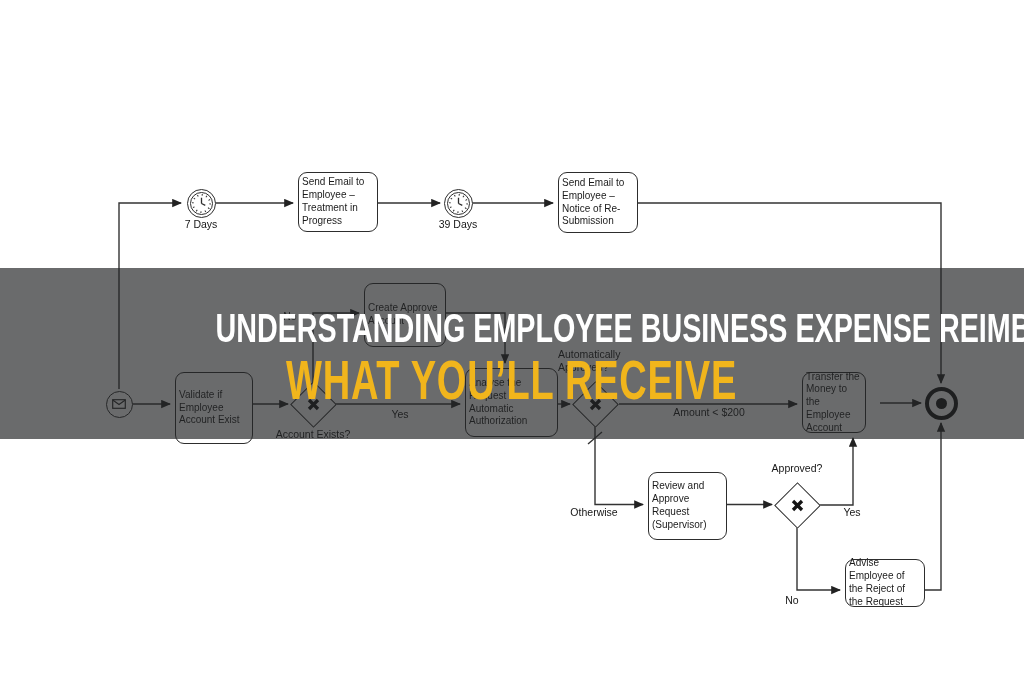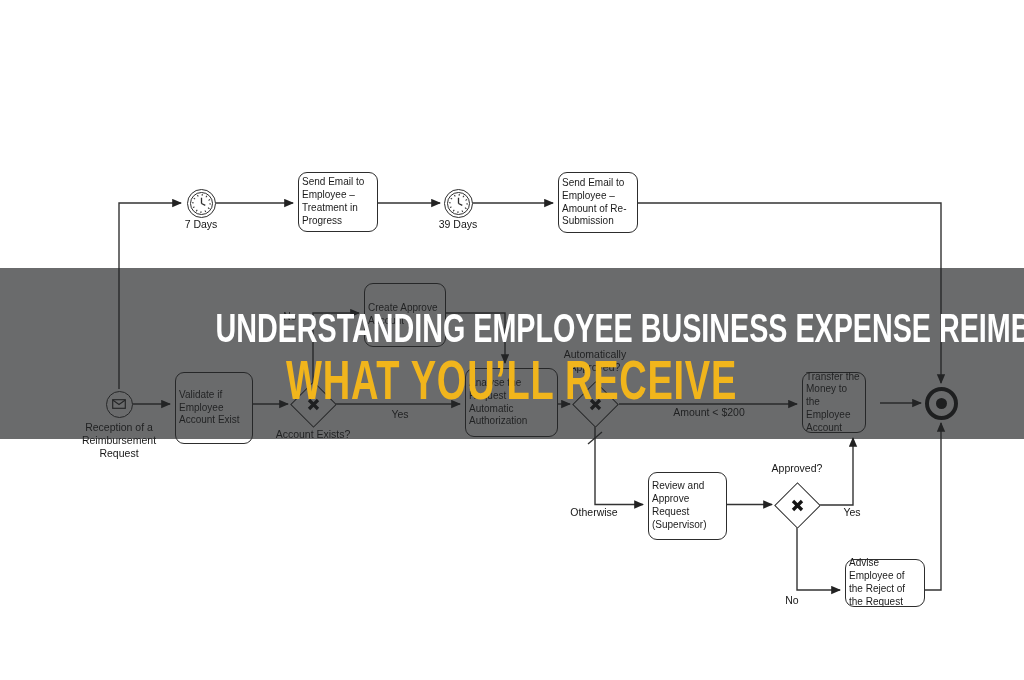--- a/index.html
+++ b/index.html
@@ -14,21 +14,21 @@
            display:flex;align-items:center;justify-content:center;}
   .gateway svg{transform:rotate(-45deg);}
   .event{position:absolute;z-index:2;background:#fff;border-radius:50%;box-sizing:border-box;
          display:flex;align-items:center;justify-content:center;}
   .ev-start{width:27px;height:27px;border:1.6px solid #2d2d2d;}
   .ev-timer{width:29px;height:29px;border:1.5px solid #2d2d2d;}
   .ev-timer .inner{width:23px;height:23px;border:1px solid #2d2d2d;border-radius:50%;
           display:flex;align-items:center;justify-content:center;box-sizing:border-box;}
   .ev-end{width:33px;height:33px;border:4.6px solid #141414;}
   .ev-end .dot{width:11px;height:11px;background:#141414;border-radius:50%;}
-  .lbl{position:absolute;z-index:2;font-size:10.5px;color:#161616;text-align:center;
+  .lbl{position:absolute;z-index:2;font-size:10.5px;color:#161616;text-align:left;
        transform:translateX(-50%);white-space:nowrap;}
   .lbl.wrap{white-space:normal;line-height:1.25;}
   .overlay{position:absolute;left:0;top:268px;width:1024px;height:171px;z-index:5;
            background:rgba(35,37,39,0.68);}
   .titlebar{position:absolute;left:0;width:1024px;text-align:center;z-index:6;}
   .t1{top:306px;}
   .t1 span{display:inline-block;font-size:41px;font-weight:700;color:#ffffff;
            line-height:1.1;transform:scaleX(.70);transform-origin:center;white-space:nowrap;}
   .t2{top:351px;}
   .t2 span{display:inline-block;font-size:56px;font-weight:700;color:#f1b51c;
@@ -73,21 +73,20 @@
       <path d="M925,590 H941 V423" marker-end="url(#arw)"></path>
     </g>
   </svg>
 
   <div class="event ev-start" style="left:105.5px;top:390.5px">
     <svg width="14" height="10" viewBox="0 0 14 10">
       <rect x="0.7" y="0.7" width="12.6" height="8.6" fill="#fff" stroke="#2d2d2d" stroke-width="1.2"></rect>
       <path d="M0.7,1 L7,5.6 L13.3,1" fill="none" stroke="#2d2d2d" stroke-width="1.2"></path>
     </svg>
   </div>
-  <div class="lbl wrap" style="left:119px;top:421px;width:100px">Reception of a Reimbursement Request</div>
 
   <div class="event ev-timer" style="left:186.5px;top:188.5px">
     <div class="inner">
       <svg width="21" height="21" viewBox="0 0 21 21">
         <circle cx="10.5" cy="10.5" r="8.6" fill="none" stroke="#2d2d2d" stroke-width="1.8" stroke-dasharray="1 3.5"></circle>
         <path d="M10.5,10.5 L10.5,4.8 M10.5,10.5 L14.3,12.4" stroke="#2d2d2d" stroke-width="1.3" fill="none"></path>
       </svg>
     </div>
   </div>
   <div class="lbl" style="left:201px;top:218px">7 Days</div>
@@ -100,21 +99,21 @@
       </svg>
     </div>
   </div>
   <div class="lbl" style="left:458px;top:218px">39 Days</div>
 
   <div class="event ev-end" style="left:924.5px;top:386.5px">
     <div class="dot"></div>
   </div>
 
   <div class="task" style="left:298px;top:172px;width:80px;height:60px">Send Email to Employee – Treatment in Progress</div>
-  <div class="task" style="left:558px;top:172px;width:80px;height:61px">Send Email to Employee – Amount of Re-Submission</div>
+  <div class="task" style="left:558px;top:172px;width:80px;height:61px">Send Email to Employee – Notice of Re-Submission</div>
   <div class="task" style="left:364px;top:283px;width:82px;height:64px">Create Approve Account</div>
   <div class="task" style="left:175px;top:372px;width:78px;height:72px">Validate if Employee Account Exist</div>
   <div class="task" style="left:465px;top:368px;width:93px;height:69px">Analyse the Request for Automatic Authorization</div>
   <div class="task" style="left:802px;top:372px;width:64px;height:61px">Transfer the Money to the Employee Account</div>
   <div class="task" style="left:648px;top:472px;width:79px;height:68px">Review and Approve Request (Supervisor)</div>
   <div class="task" style="left:845px;top:559px;width:80px;height:48px">Advise Employee of the Reject of the Request</div>
 
   <div class="gateway" style="left:296.5px;top:387.5px">
     <svg width="17" height="17" viewBox="0 0 17 17">
       <path d="M4,4 L13,13 M13,4 L4,13" stroke="#141414" stroke-width="3.3"></path>

